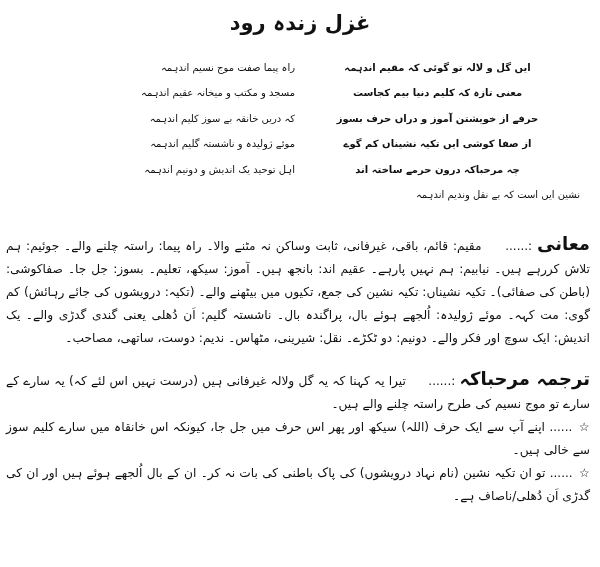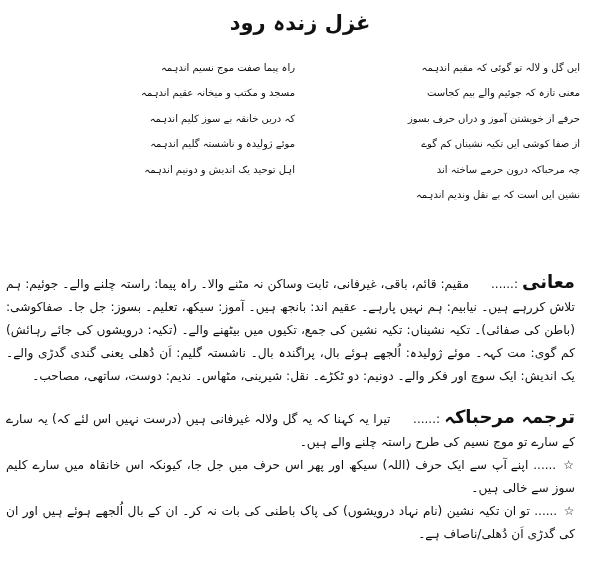--- a/index.html
+++ b/index.html
@@ -10,25 +10,25 @@
       position: relative;
     }
     .page { position: absolute; inset: 0; direction: rtl; }
     .title {
       position: absolute; top: 8px; left: 0; right: 0;
       text-align: center; font-size: 21px; font-weight: bold; line-height: 30px;
     }
     .poem { position: absolute; top: 55px; left: 40px; right: 20px; }
     .couplet { display: flex; justify-content: space-between; height: 25.5px; align-items: center; }
     .misra { font-size: 10px; white-space: nowrap; line-height: 24px; }
-    .misra.r { width: 285px; text-align: right; }
+    .misra.r { width: 285px; text-align: center; font-weight: bold; }
     .misra.l { width: 255px; text-align: right; }
     .prose {
-      position: absolute; left: 6px; right: 25px;
-      font-size: 12.2px; line-height: 23px; text-align: justify; text-align-last: right; margin-top: 38px;
+      position: absolute; left: 6px; right: 10px;
+      font-size: 12.2px; line-height: 23px; text-align: justify; text-align-last: right;
     }
     .sec-head { font-weight: bold; font-size: 18px; letter-spacing: 0.5px; }
     .dots { font-size: 12px; }
     .gap { display: inline-block; width: 14px; }
     .star { font-size: 12px; margin-left: 2px; }
     .para { margin: 0; }
     .meanings { top: 232px; }
     .translation { top: 367px; }
     .bullet-block { margin-top: 0; }
   </style>
@@ -38,21 +38,21 @@
 <div class="page">
 
   <div class="title">غزل زندہ رود</div>
 
   <div class="poem">
     <div class="couplet">
       <span class="misra r">ایں گل و لالہ تو گوئی کہ مقیم اندہمہ</span>
       <span class="misra l">راہ پیما صفت موج نسیم اندہمہ</span>
     </div>
     <div class="couplet">
-      <span class="misra r">معنی تازہ کہ جوئیم والے بیم کجاست</span>
+      <span class="misra r">معنی تازہ کہ کلیم دنیا بیم کجاست</span>
       <span class="misra l">مسجد و مکتب و میخانہ عقیم اندہمہ</span>
     </div>
     <div class="couplet">
       <span class="misra r">حرفے از خویشتن آموز و دراں حرف بسوز</span>
       <span class="misra l">کہ دریں خانقہ بے سوز کلیم اندہمہ</span>
     </div>
     <div class="couplet">
       <span class="misra r">از صفا کوشی ایں تکیہ نشیناں کم گوے</span>
       <span class="misra l">موئے ژولیدہ و ناشستہ گلیم اندہمہ</span>
     </div>

